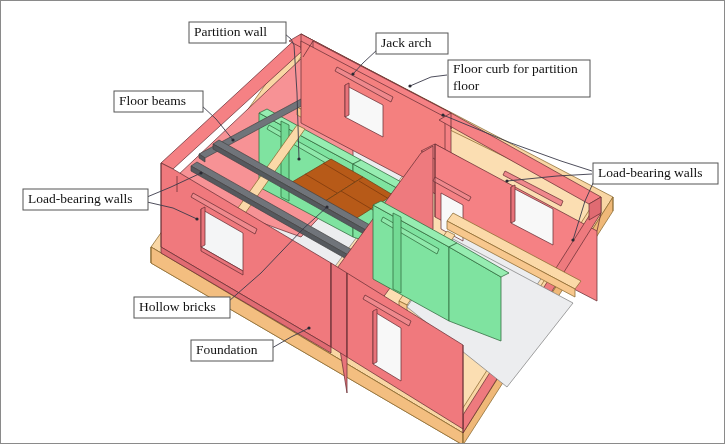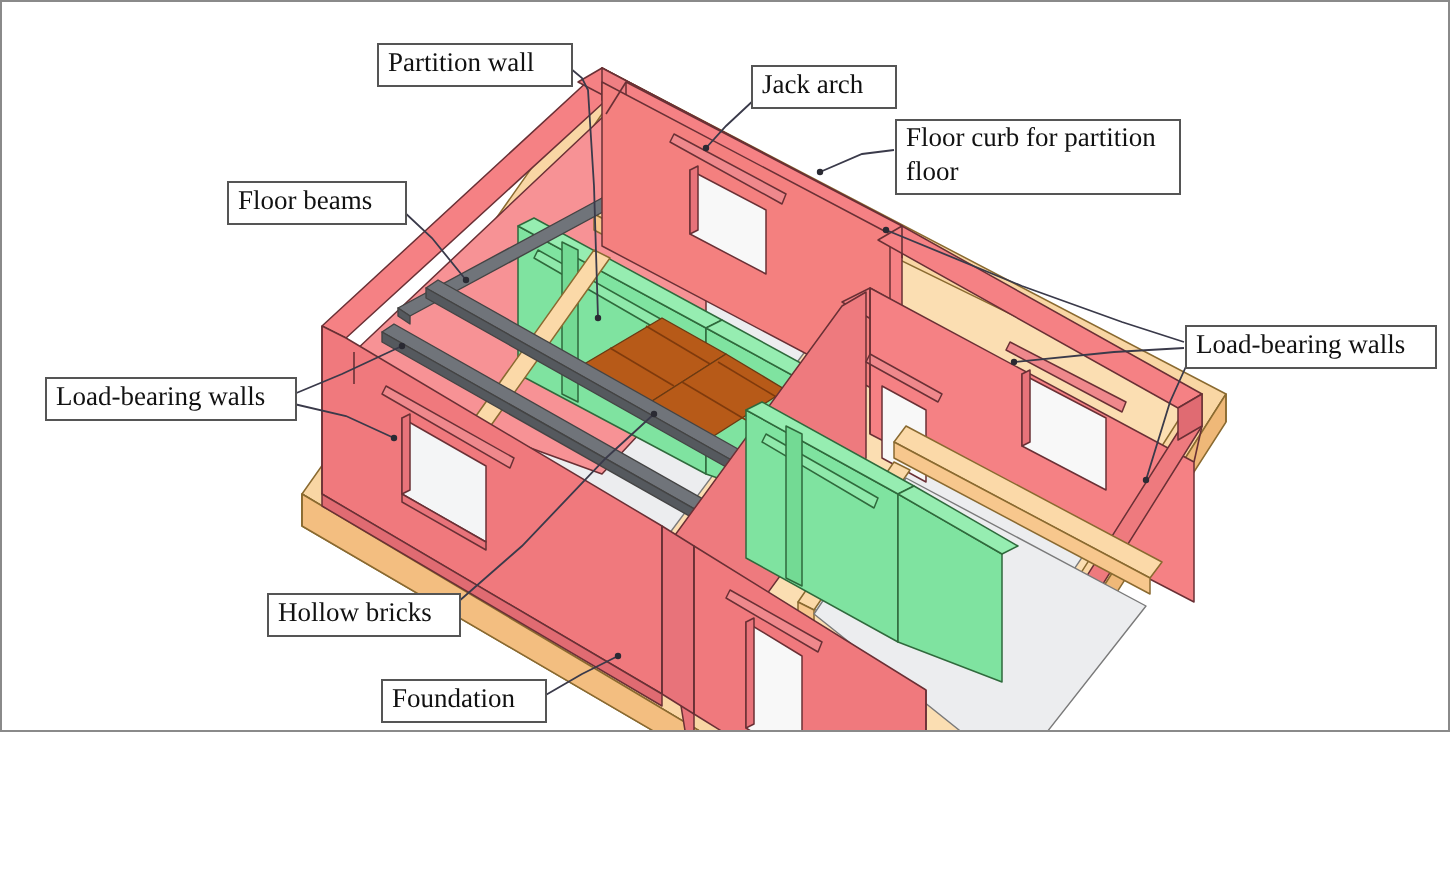--- a/index.html
+++ b/index.html
@@ -6,21 +6,21 @@
     margin: 0;
     padding: 0;
     background: #ffffff;
   }
   body {
     font-family: "Liberation Serif", "DejaVu Serif", serif;
   }
   #page {
     position: relative;
     width: 725px;
-    height: 366px;
+    height: 444px;
     background: #ffffff;
     border: 1px solid #8a8a8a;
     box-sizing: border-box;
     overflow: hidden;
   }
   #figure-svg {
     position: absolute;
     left: 0;
     top: 0;
     width: 725px;

